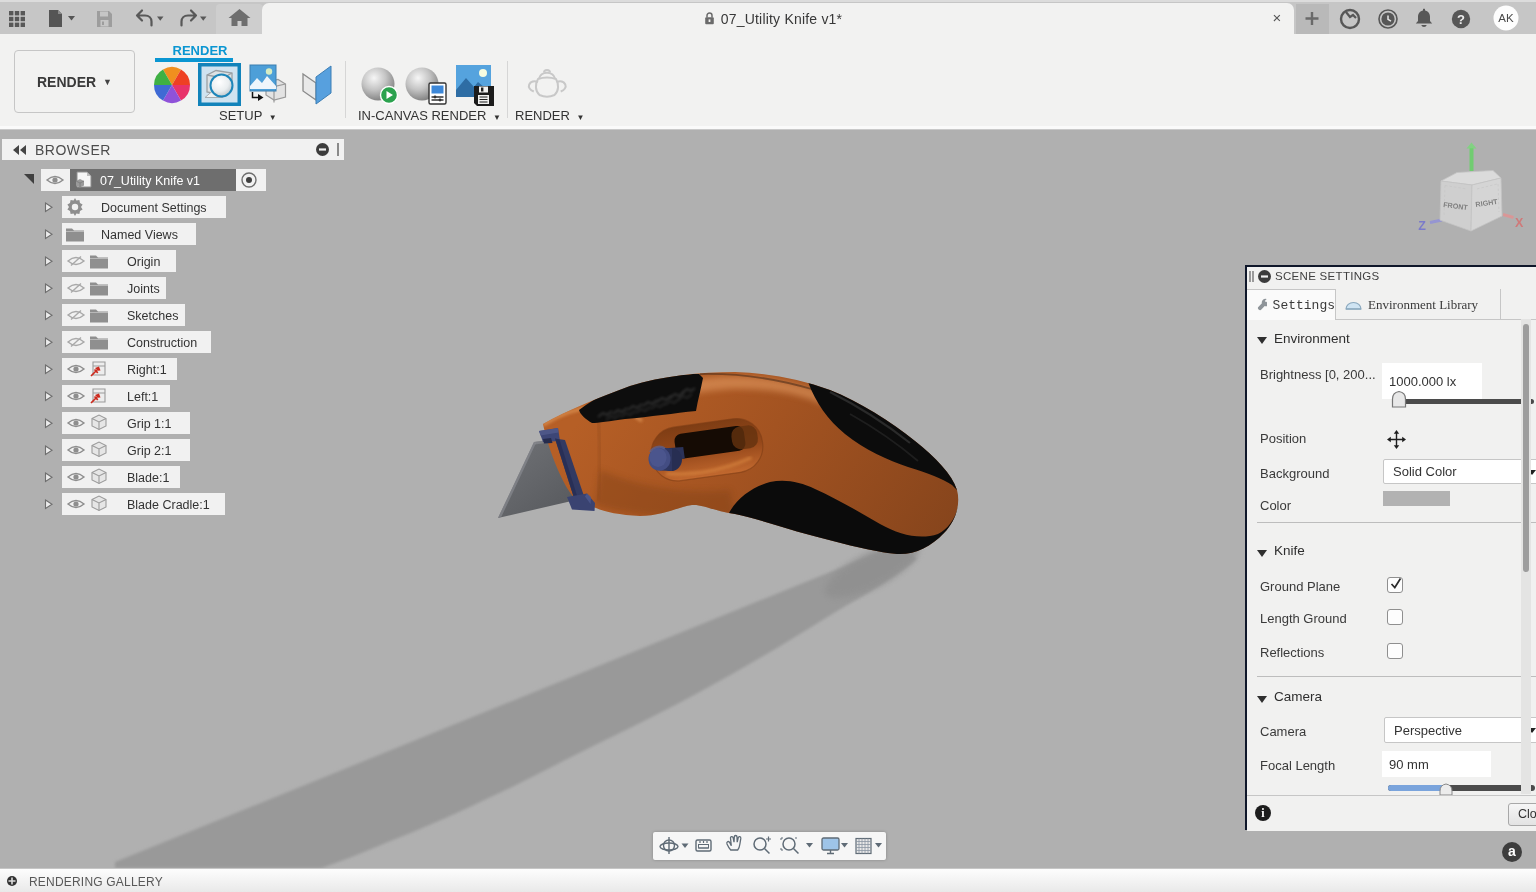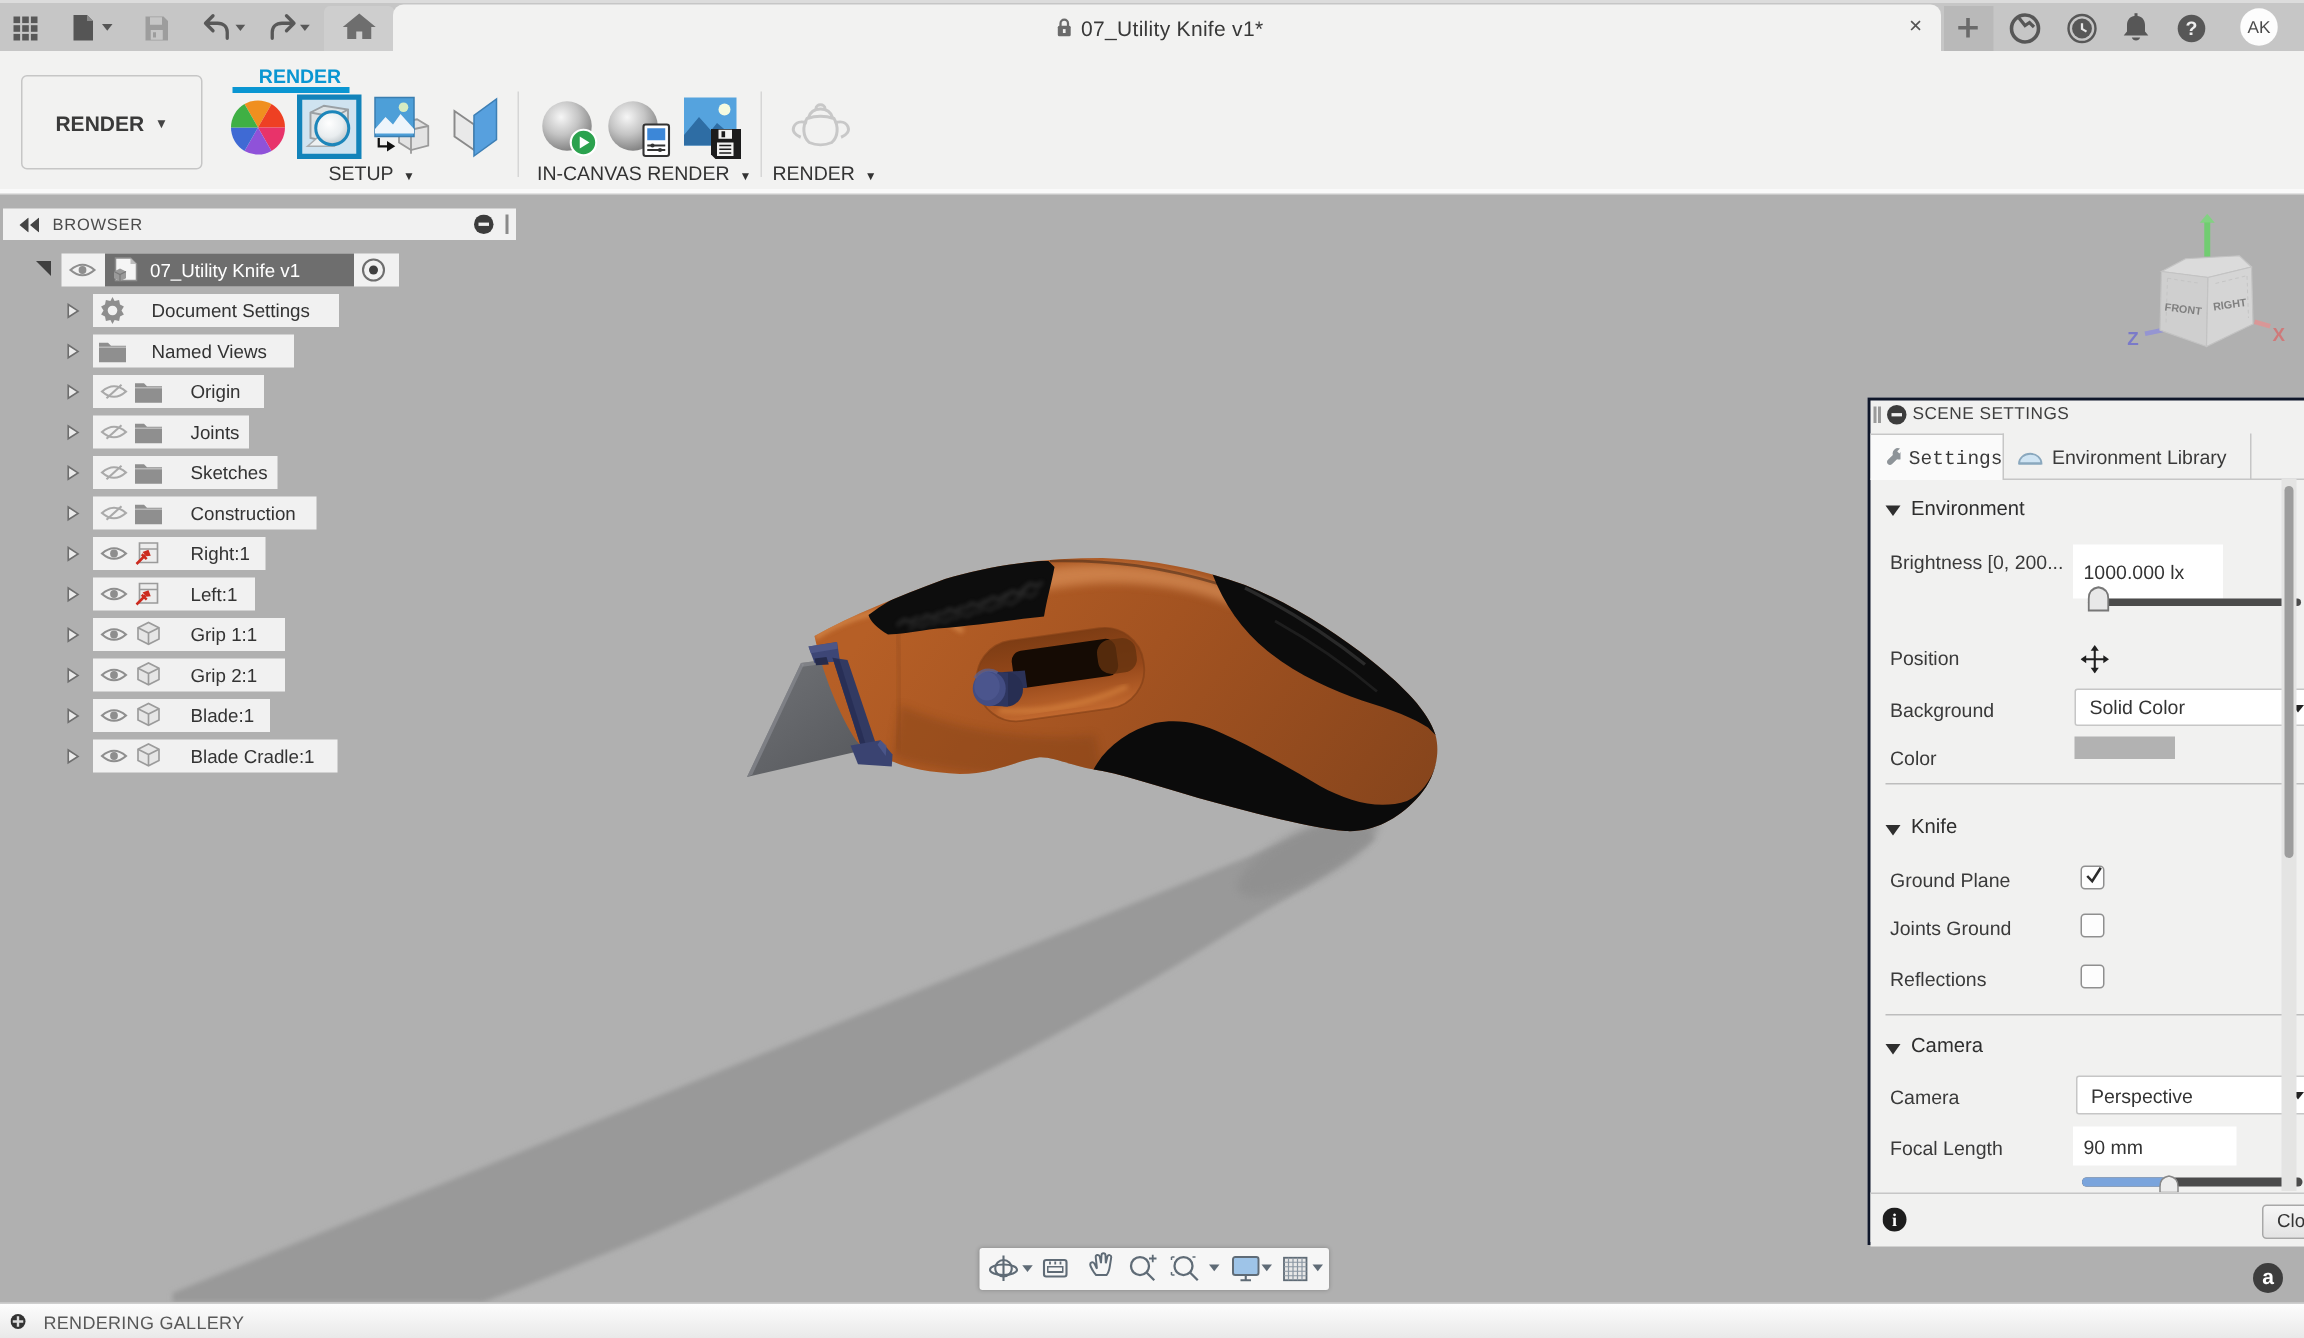--- a/index.html
+++ b/index.html
@@ -21,29 +21,29 @@
 #tabname{position:absolute;left:160px;top:9px;width:80px;text-align:center;font-size:13px;font-weight:bold;color:#0a96d2;}
 #tabline{position:absolute;left:155px;top:24px;width:78px;height:4px;background:#0a96d2;}
 .toollabel{position:absolute;top:74px;font-size:13px;color:#333;white-space:nowrap;}
 .toollabel .car{font-size:8px;color:#333;margin-left:3px;}
 .tsep{position:absolute;top:27px;width:1px;height:57px;background:#d6d6d6;}
 
 #canvas{position:absolute;left:0;top:130px;width:1536px;height:738px;background:#b0b0b0;}
 #scene{position:absolute;left:0;top:0;width:1536px;height:892px;pointer-events:none;}
 
 #bheader{position:absolute;left:2px;top:139px;width:342px;height:21px;background:#f1f1f1;display:flex;align-items:center;}
-#bheader .t{font-size:11px;color:#4c4c4c;letter-spacing:.5px;margin-left:7px;}
+#bheader .t{font-size:14px;color:#4c4c4c;letter-spacing:.5px;margin-left:7px;}
 
 #panel{position:absolute;left:1245px;top:265px;width:333px;height:565px;background:#f1f1f0;border:2px solid #0f172a;box-sizing:border-box;}
 #phead{position:absolute;left:0;top:0;width:100%;height:20px;}
 #phead .t{position:absolute;left:28px;top:3px;font-size:11.5px;color:#3f3f3f;letter-spacing:.3px;}
 #ptabs{position:absolute;left:0;top:22px;width:100%;height:31px;border-bottom:1px solid #c6c6c6;box-sizing:border-box;}
 .ptab{position:absolute;top:0;height:31px;box-sizing:border-box;display:flex;align-items:center;font-size:13px;color:#3a3a3a;}
 #ptab1{left:0;width:89px;background:#fafafa;border-right:1px solid #c6c6c6;border-top:1px solid #c6c6c6;font-family:Liberation Mono, monospace;}
-#ptab2{left:89px;width:165px;border-right:1px solid #c6c6c6;}
+#ptab2{left:89px;width:165px;border-right:1px solid #c6c6c6;font-family:Liberation Serif, serif;}
 .sect{position:absolute;left:27px;font-size:13.5px;font-weight:normal;color:#2e2e2e;text-align:right;}
 .sarr{position:absolute;left:10px;width:0;height:0;border-left:5px solid transparent;border-right:5px solid transparent;border-top:7px solid #2e2e2e;}
 .plabel{position:absolute;left:13px;font-size:13px;color:#3a3a3a;}
 .pinput{position:absolute;background:#fff;font-size:13px;color:#333;display:flex;align-items:center;padding-left:7px;box-sizing:border-box;}
 .pselect{position:absolute;background:#fff;border:1px solid #c6c6c6;border-radius:2px;font-size:13px;color:#333;display:flex;align-items:center;padding-left:9px;box-sizing:border-box;}
 .pselect .car{position:absolute;right:8px;top:50%;margin-top:-2px;width:0;height:0;border-left:4px solid transparent;border-right:4px solid transparent;border-top:5px solid #222;}
 .pdiv{position:absolute;left:10px;width:307px;height:1px;background:#bdbdbd;}
 .cbox{position:absolute;width:16px;height:16px;background:#fdfdfd;border:1.5px solid #8f8f8f;border-radius:3px;box-sizing:border-box;}
 #pfoot{position:absolute;left:0;top:528px;width:100%;height:35px;border-top:1px solid #c6c6c6;background:#f1f1f0;}
 #closebtn{position:absolute;right:16px;top:7px;width:50px;height:21px;background:linear-gradient(#f6f6f6,#e3e3e3);border:1px solid #a8a8a8;border-radius:3px;font-size:12.5px;color:#333;text-align:center;line-height:20px;}
@@ -531,21 +531,21 @@
     <div class="abs" style="left:136px;top:224px;width:67px;height:15px;background:#b2b2b2"></div>
     <div class="pdiv" style="top:255px"></div>
 
     <div class="sarr" style="top:283px"></div>
     <div class="sect" style="top:276px">Knife</div>
     <div class="plabel" style="top:312px">Ground Plane</div>
     <div class="cbox" style="left:140px;top:310px"></div>
     <svg class="abs" style="left:141px;top:309px" width="16" height="16">
         <path d="M3.5 8 L6.8 11.5 L12.5 2.5" fill="none" stroke="#2b2b2b" stroke-width="1.7"></path>
       </svg>
-    <div class="plabel" style="top:344px">Joints Ground</div>
+    <div class="plabel" style="top:344px">Length Ground</div>
     <div class="cbox" style="left:140px;top:342px"></div>
     <div class="plabel" style="top:378px">Reflections</div>
     <div class="cbox" style="left:140px;top:376px"></div>
     <div class="pdiv" style="top:409px"></div>
 
     <div class="sarr" style="top:429px"></div>
     <div class="sect" style="top:422px">Camera</div>
     <div class="plabel" style="top:457px">Camera</div>
     <div class="pselect" style="left:137px;top:450px;width:161px;height:26px">Perspective<span class="car"></span></div>
     <div class="plabel" style="top:491px">Focal Length</div>

